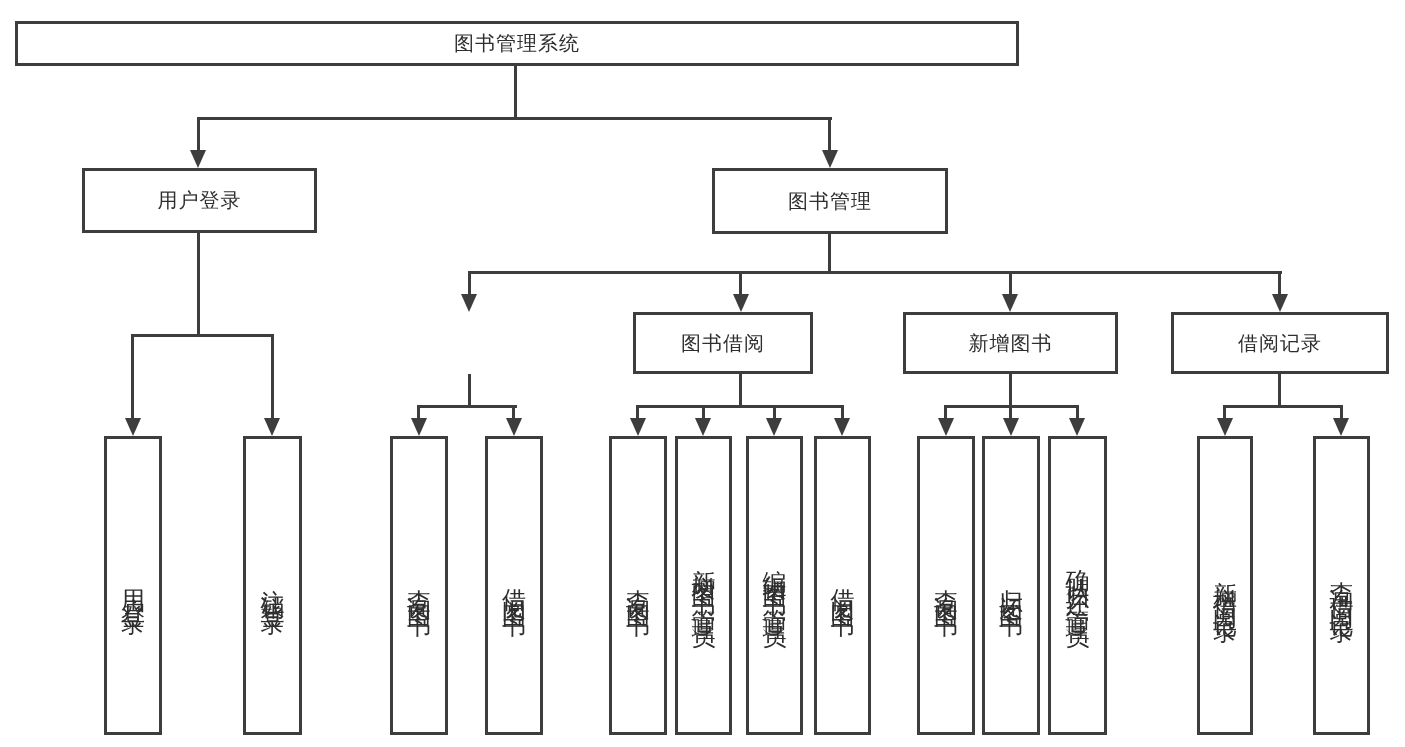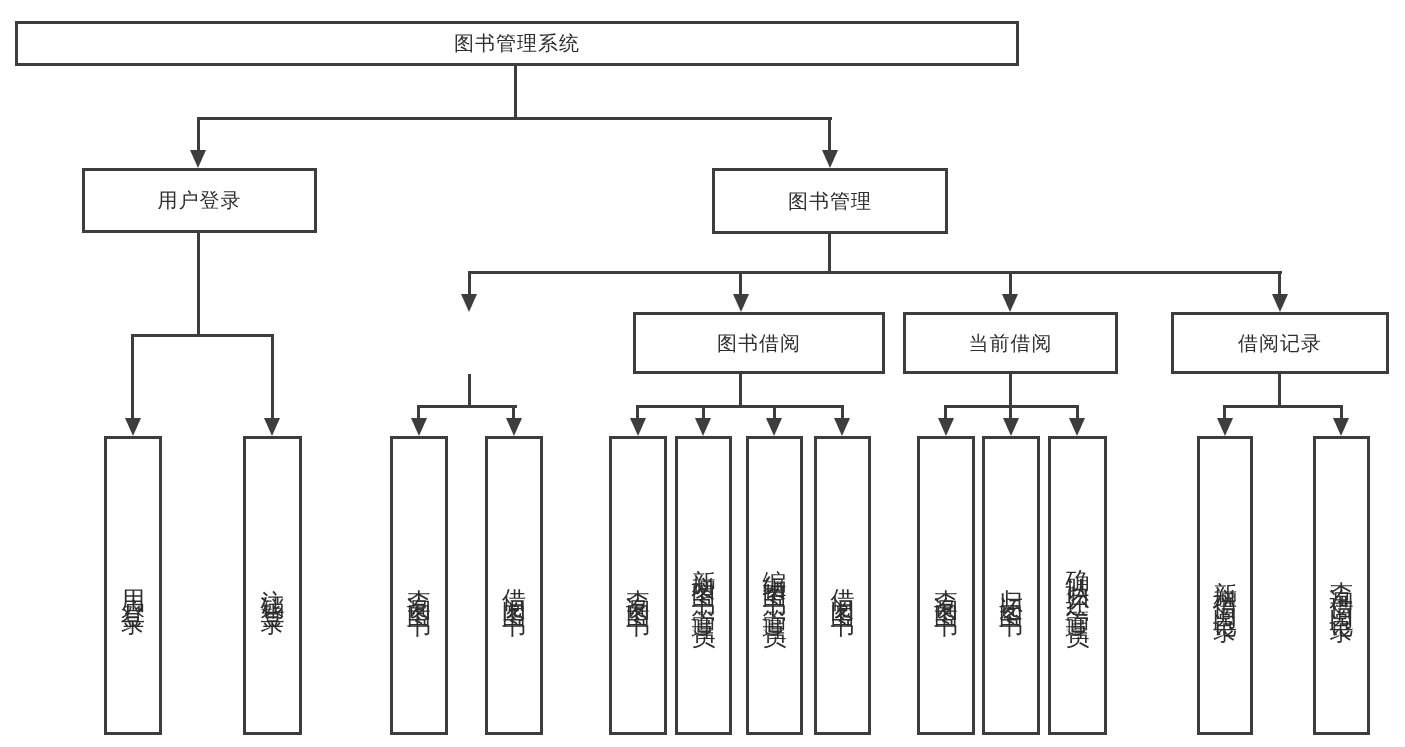--- a/index.html
+++ b/index.html
@@ -97,25 +97,25 @@
     <span class="lbl">图书管理系统</span>
   </div>
 
   <div class="node" style="left:82px;top:168px;width:235px;height:65px">
     <span class="lbl">用户登录</span>
   </div>
   <div class="node" style="left:712px;top:168px;width:236px;height:66px">
     <span class="lbl">图书管理</span>
   </div>
 
-  <div class="node" style="left:633px;top:312px;width:252px;height:62px">
+  <div class="node" style="left:633px;top:312px;width:180px;height:62px">
     <span class="lbl">图书借阅</span>
   </div>
   <div class="node" style="left:903px;top:312px;width:215px;height:62px">
-    <span class="lbl">当前借阅</span>
+    <span class="lbl">新增图书</span>
   </div>
   <div class="node" style="left:1171px;top:312px;width:218px;height:62px">
     <span class="lbl">借阅记录</span>
   </div>
 
   <div class="node vbox" style="left:104px;top:436px;width:58px;height:299px">
     <span class="lbl">用户登录</span>
   </div>
   <div class="node vbox" style="left:243px;top:436px;width:59px;height:299px">
     <span class="lbl">注销登录</span>

